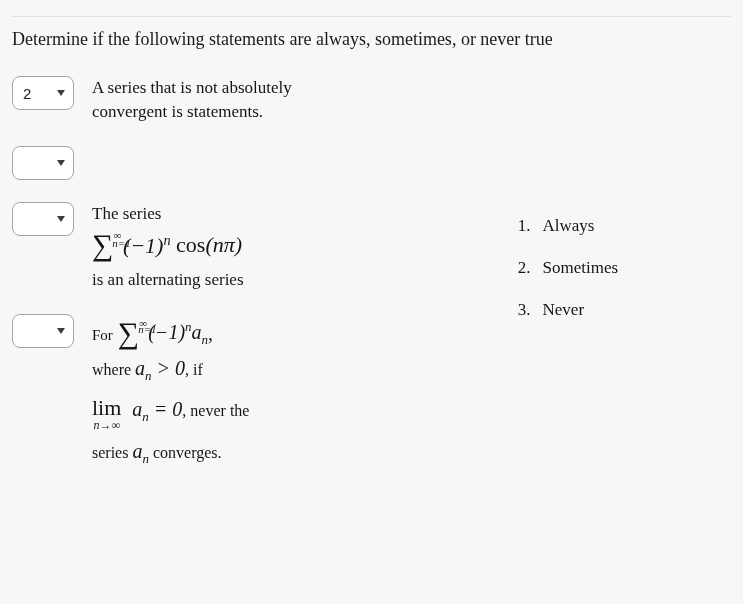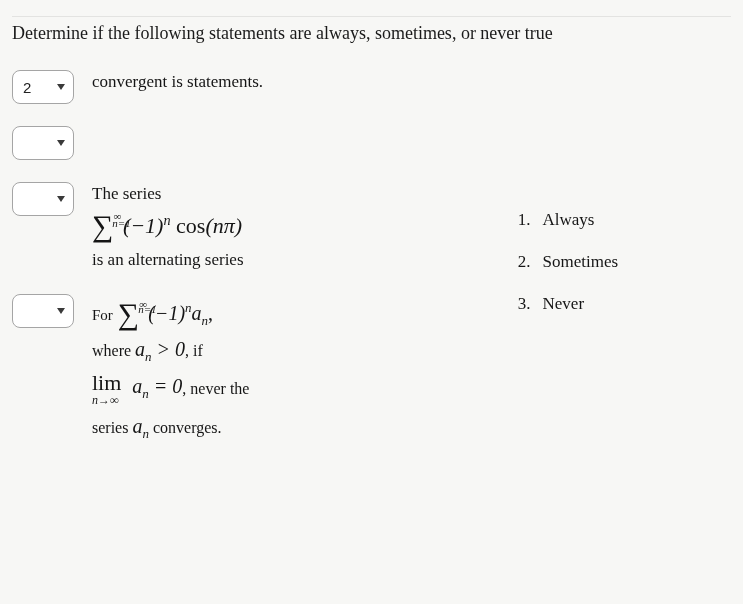--- a/index.html
+++ b/index.html
@@ -11,21 +11,21 @@
       width: 743px;
       height: 604px;
       overflow: hidden;
     }
     .instruction {
       font-size: 18px;
       font-weight: 500;
       margin-bottom: 24px;
       padding-bottom: 2px;
       border-top: 1px solid rgba(0,0,0,0.08);
-      padding-top: 6px;
+      padding-top: 12px;
     }
     .content {
       display: flex;
       gap: 24px;
     }
     .left {
       display: flex;
       flex-direction: column;
       gap: 22px;
       flex: 0 0 auto;
@@ -86,24 +86,25 @@
       text-align: center;
       margin-right: 4px;
     }
     .sigma { font-size: 30px; font-style: normal; display: inline-block; line-height: 0.8; }
     .sum-upper { position: absolute; top: -4px; left: 100%; font-size: 11px; font-style: normal; }
     .sum-lower { position: absolute; bottom: 12px; left: 95%; font-size: 11px; font-style: italic; white-space: nowrap; }
     .sup { vertical-align: super; font-size: 0.65em; }
     .sub { vertical-align: sub; font-size: 0.65em; }
     .lim-block {
       display: inline-block;
-      text-align: left;
+      text-align: center;
       line-height: 1;
       vertical-align: middle;
       margin-right: 6px;
+      margin-top: 6px;
     }
     .lim-op { font-size: 22px; display: block; }
     .lim-under { font-size: 12px; font-style: italic; display: block; }
     .right {
       flex: 1;
       padding-top: 140px;
       font-size: 17px;
       color: #151515;
     }
     .opt {
@@ -120,20 +121,21 @@
 
 <div class="content">
   <div class="left">
 
     <div class="row">
       <div class="select-box">
         <span class="val">2</span>
         <span class="chev"></span>
       </div>
       <div class="stmt">
+        <div>A series that is not absolutely</div>
         <div>convergent is statements.</div>
       </div>
     </div>
 
     <div class="row">
       <div class="select-box">
         <span class="val"></span>
         <span class="chev"></span>
       </div>
     </div>

